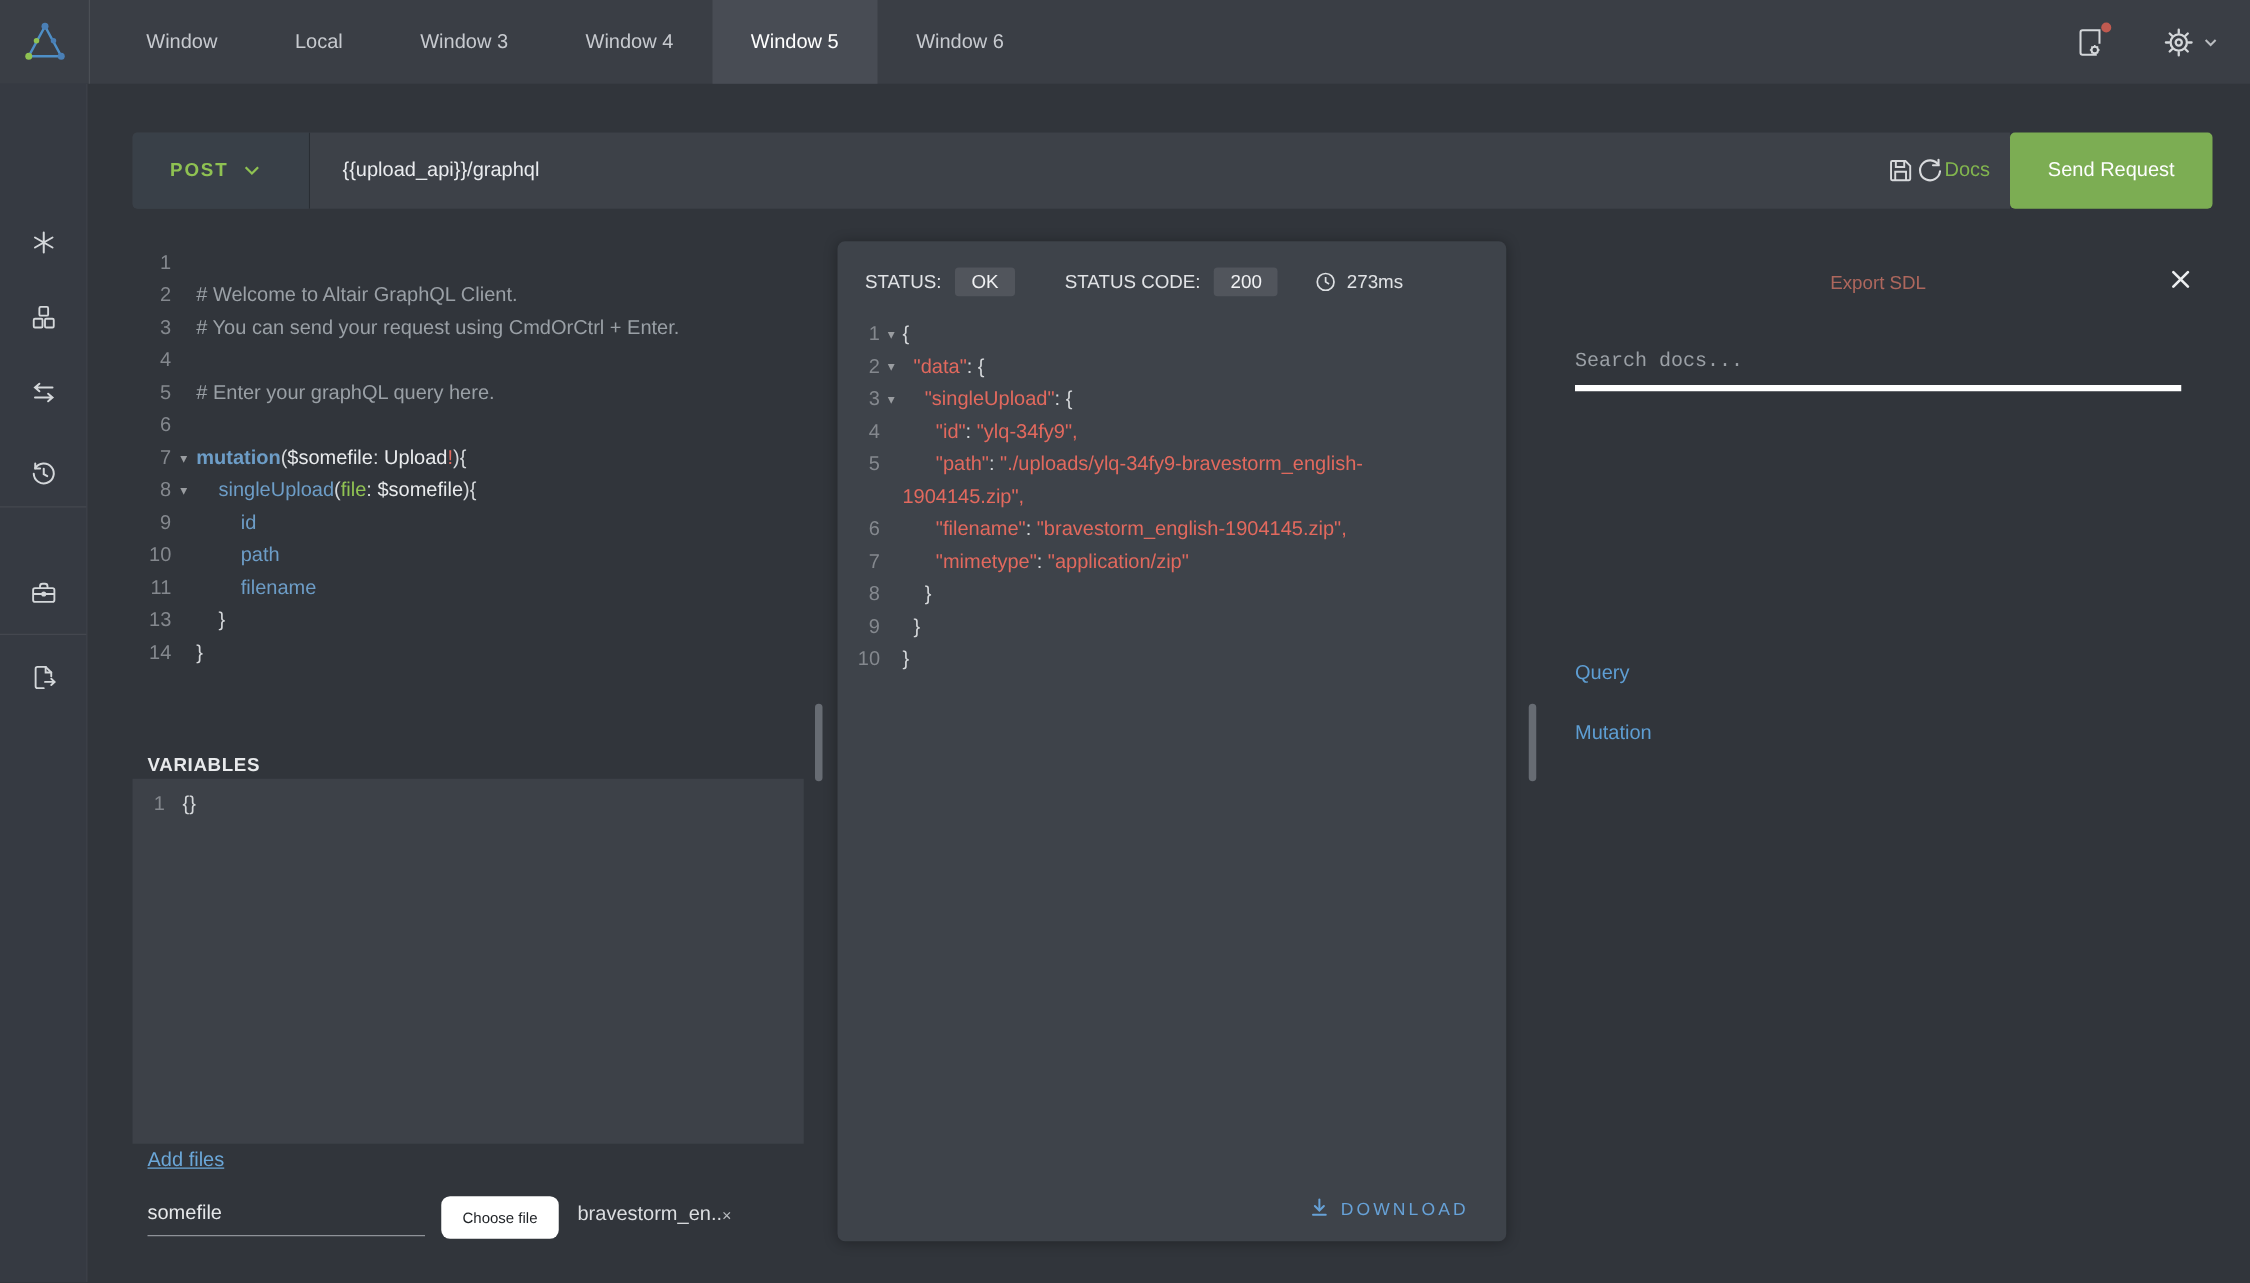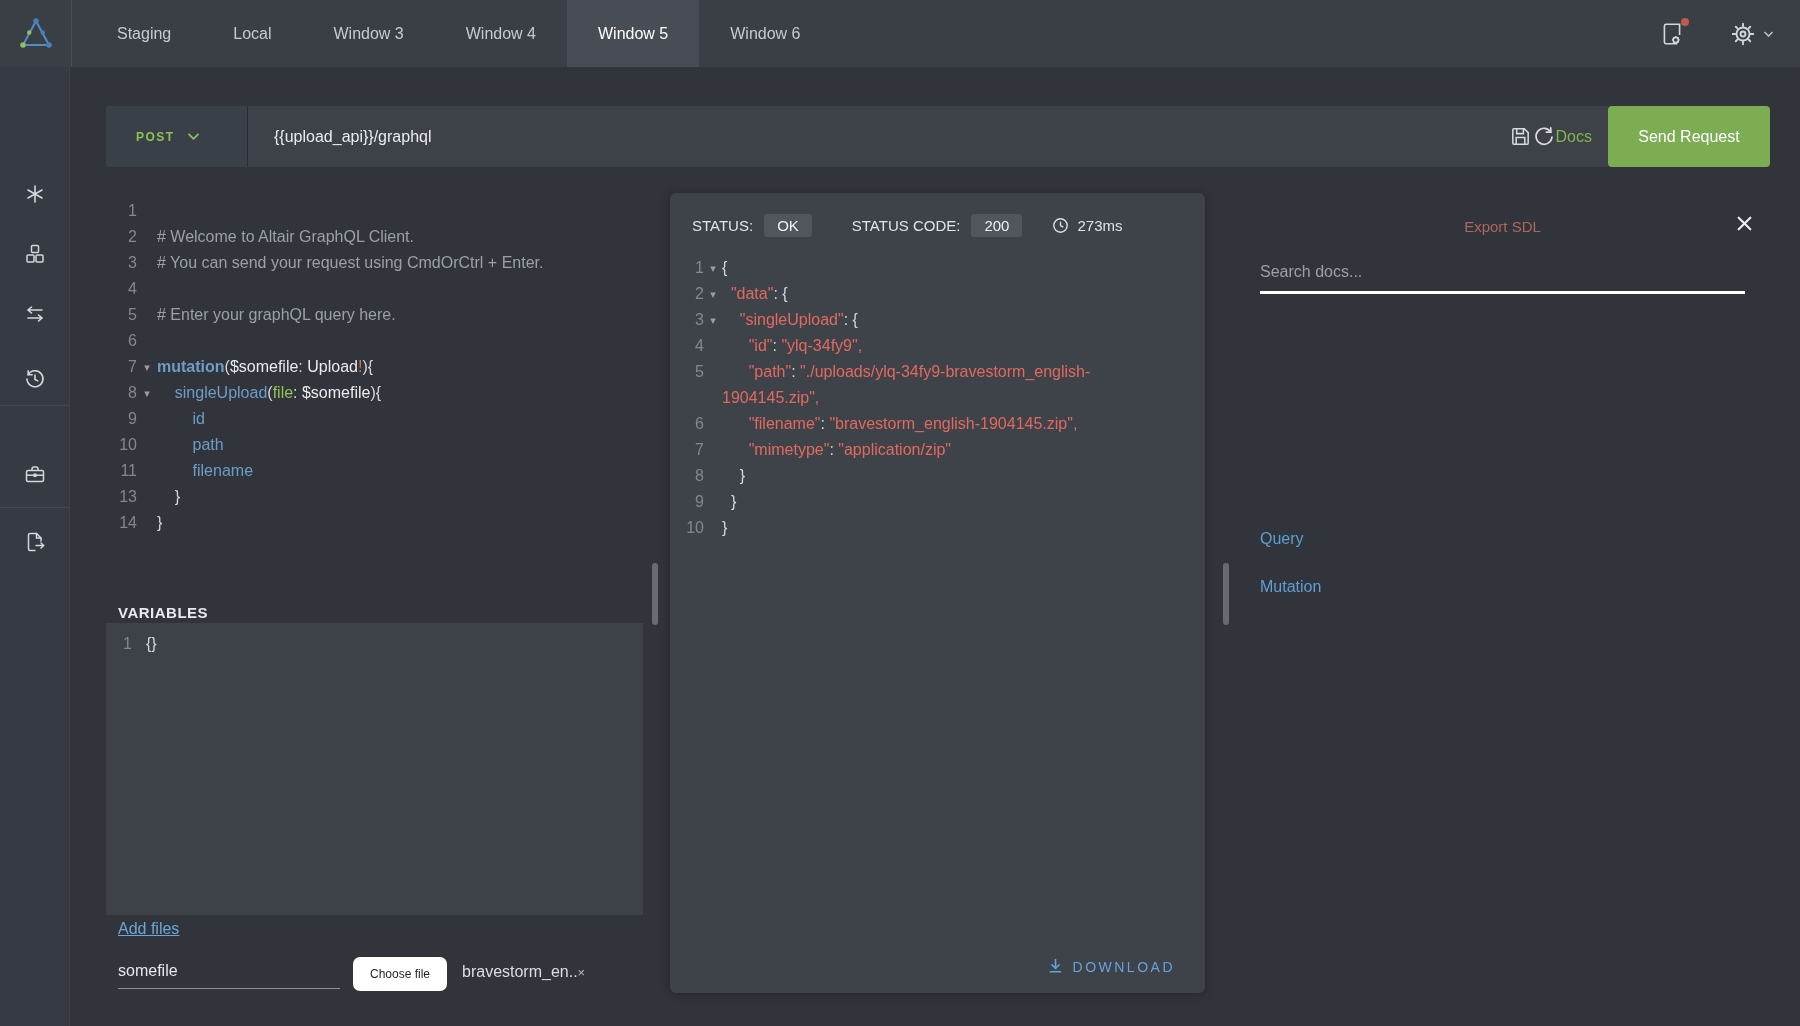--- a/index.html
+++ b/index.html
@@ -24,21 +24,21 @@
   .tab.active { background:#484c54; color:#ffffff; }
   .tab.addnew { color:#b3b6bb; }
   .topbar-right { margin-left:auto; display:flex; align-items:center; gap:44px; padding-right:26px; }
   .env-wrap { position:relative; }
   .env-dot { position:absolute; top:-3px; right:-4px; width:8px; height:8px; border-radius:50%; background:#c05a50; }
   .gear-wrap { display:flex; align-items:center; gap:6px; }
 
   
   .request-bar { position:absolute; left:106px; top:106px; width:1502px; height:61px; background:#3d4148; border-radius:4px 0 0 4px; display:flex; align-items:center; }
   .method-box { width:142px; height:61px; background:#394048; border-right:1px solid rgba(0,0,0,.28); display:flex; align-items:center; padding-left:30px; gap:12px; cursor:pointer; border-radius:4px 0 0 4px; }
-  .method-label { color:#8fc252; font-size:12px; font-weight:700; letter-spacing:1.5px; }
+  .method-label { color:#8fc252; font-size:15px; font-weight:700; letter-spacing:1.5px; }
   .url-input { flex:1; background:transparent; border:none; outline:none; color:#e9ebee; font-size:16px; padding-left:26px; font-family:inherit; }
   .bar-actions { display:flex; align-items:center; padding-right:16px; }
   .icon-btn { background:none; border:none; cursor:pointer; padding:0; }
   .docs-link { background:none; border:none; color:#82b54e; font-size:16px; cursor:pointer; font-family:inherit; }
   .send-btn { position:absolute; left:1608px; top:106px; width:162px; height:61px; background:#7cad53; border:none; border-radius:4px; color:#fdfefd; font-size:16px; cursor:pointer; font-family:inherit; }
 
   
   .sidebar { position:absolute; top:67px; left:0; bottom:0; width:70px; background:#363a42; border-right:1px solid rgba(255,255,255,.04); }
   .side-icon { position:absolute; left:23px; cursor:pointer; }
   .side-div { position:absolute; left:0; right:0; height:1px; background:rgba(255,255,255,.07); }
@@ -81,21 +81,21 @@
   .response-code { padding:10px 8px 0 10px; }
   .response-code .ln { width:24px; }
   .response-code .fd { width:18px; }
   .download-btn { position:absolute; right:30px; bottom:18px; background:none; border:none; color:#67a2d8; font-size:14px; letter-spacing:2.5px; display:flex; align-items:center; gap:9px; cursor:pointer; font-family:inherit; }
 
   
   .docs-panel { position:absolute; left:1245px; top:193px; width:555px; bottom:0; padding:0 55px 0 15px; }
   .docs-header { position:relative; height:60px; }
   .export-sdl { position:absolute; left:0; right:0; top:25px; text-align:center; font-size:15px; color:#ad675d; cursor:pointer; }
   .docs-close { position:absolute; right:-12px; top:18px; background:none; border:none; cursor:pointer; padding:4px; }
-  .docs-search { width:100%; margin-top:4px; background:transparent; border:none; border-bottom:3px solid #ffffff; outline:none; color:#dfe1e4; font-size:16px; padding:6px 0 10px; font-family:Liberation Sans, sans-serif; }
+  .docs-search { width:100%; margin-top:21px; background:transparent; border:none; border-bottom:5px solid #ffffff; outline:none; color:#dfe1e4; font-size:16px; padding:6px 0 10px; font-family:Liberation Mono, monospace; }
   .docs-search::placeholder { color:#9ba0a6; }
   .docs-link-item { position:absolute; left:15px; font-size:16px; color:#5e9ed3; cursor:pointer; }
 
   
   .thumb { position:absolute; width:6px; height:62px; border-radius:3px; background:#676c73; }
 </style>
 </head>
 <body>
 
 <div class="topbar">
@@ -103,21 +103,21 @@
     <svg width="40" height="38" viewBox="0 0 40 38">
       <path d="M20 6 L33 30 L7 30 Z" fill="none" stroke="#4e8fc7" stroke-width="2"></path>
       <circle cx="20" cy="6" r="2.8" fill="#4a7fb5"></circle>
       <circle cx="33" cy="30" r="2.8" fill="#4a7fb5"></circle>
       <circle cx="7" cy="30" r="2.8" fill="#8fc252"></circle>
       <circle cx="13.2" cy="17.5" r="2.2" fill="#8fc252"></circle>
       <circle cx="26.8" cy="17.5" r="2.2" fill="#4a7fb5"></circle>
     </svg>
   </div>
   <div class="tabs">
-    <div class="tab">Staging</div>
+    <div class="tab">Window</div>
     <div class="tab">Local</div>
     <div class="tab">Window 3</div>
     <div class="tab">Window 4</div>
     <div class="tab active stipple">Window 5</div>
     <div class="tab">Window 6</div>
   </div>
   <div class="topbar-right">
     <div class="env-wrap icon-btn">
       <svg width="26" height="26" viewBox="0 0 24 24" fill="none" stroke="#d4d7da" stroke-width="1.5">
         <path d="M17 21H6.5A1.5 1.5 0 0 1 5 19.5v-15A1.5 1.5 0 0 1 6.5 3H19v10"></path>

